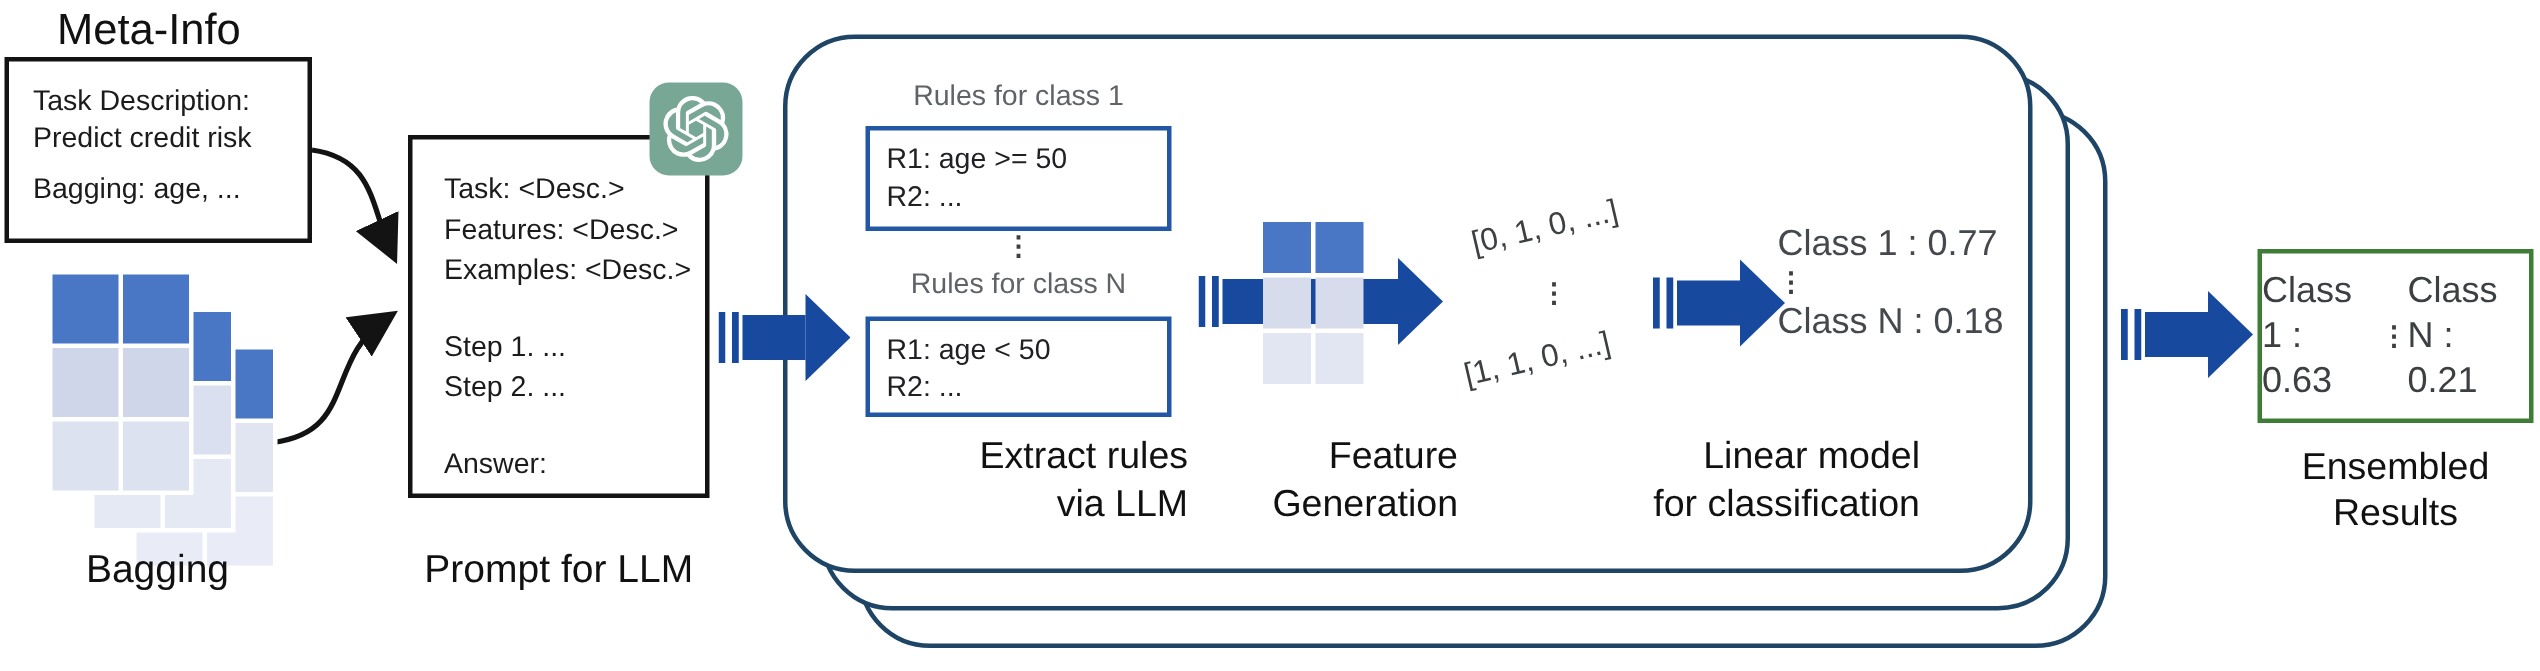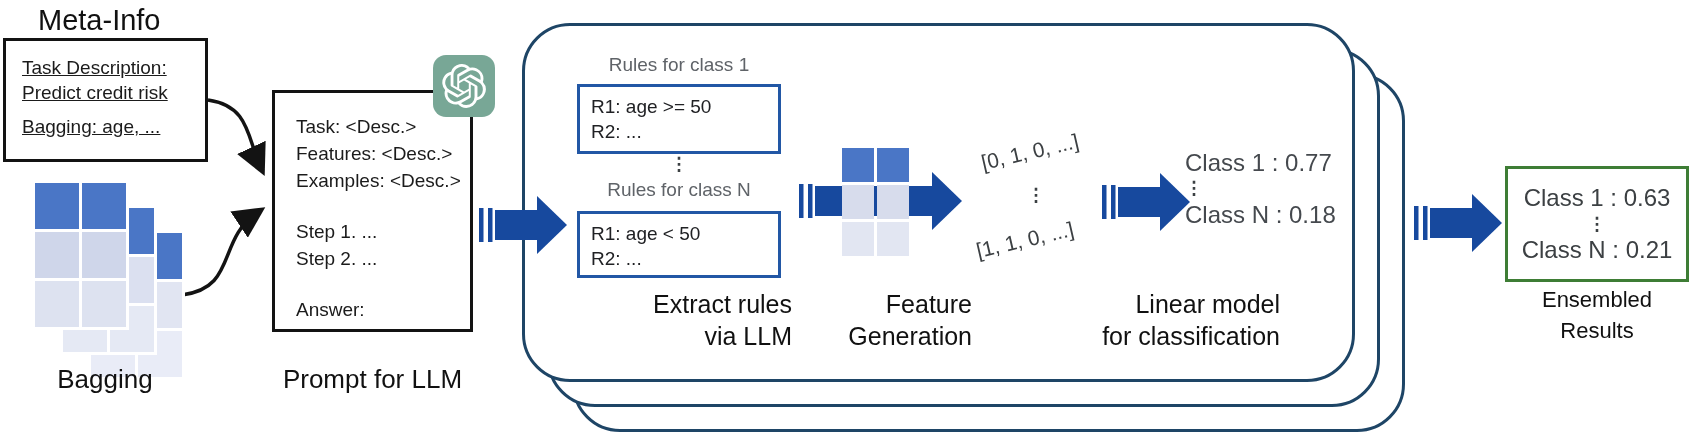--- a/index.html
+++ b/index.html
@@ -7,21 +7,21 @@
     position:relative;width:1693px;height:447px;background:#fff;overflow:hidden;
     font-family:"Liberation Sans", sans-serif;color:#111;
   }
 
   
   svg.curves{position:absolute;left:0;top:0;z-index:2;}
 
   
   .meta-box{position:absolute;left:3px;top:38px;width:205px;height:124px;
     border:3px solid #131313;background:#fff;z-index:3;box-sizing:border-box;
-    padding:14px 0 0 16px;font-size:19px;line-height:25px;color:#1b1b1b;text-decoration:underline;}
+    padding:14px 0 0 16px;font-size:19px;line-height:25px;color:#1b1b1b;}
   .meta-gap{height:9px;}
   .meta-title{position:absolute;left:26px;top:4px;z-index:5;background:#fff;
     padding:0 12px;font-size:29px;color:#111;}
 
   
   .bag-layer{position:absolute;display:grid;grid-template-columns:44px 44px;
     grid-auto-rows:46px;gap:3px;background:#fff;box-shadow:0 0 0 3px #fff;}
   .bag-l1{left:35px;top:183px;z-index:8;}
   .bag-l2{left:63px;top:208px;z-index:7;}
   .bag-l3{left:91px;top:233px;z-index:6;}
@@ -77,25 +77,25 @@
 
   
   .score-block{position:absolute;left:1185px;top:148px;width:160px;text-align:left;
     font-size:24px;color:#45494e;z-index:4;}
   .score-line{line-height:29px;}
   .score-dots{line-height:23px;font-size:18px;font-weight:bold;color:#3c4043;}
 
   
   .result-box{position:absolute;left:1505px;top:166px;width:184px;height:116px;
     border:3px solid #3e7d35;background:#fff;box-sizing:border-box;z-index:4;
-    display:flex;flex-direction:column;justify-content:center;align-items:center;
+    display:flex;justify-content:center;align-items:center;
     font-size:24px;color:#3c4043;}
   .result-box .score-line{line-height:30px;}
   .result-box .score-dots{line-height:22px;}
-  .ensembled-label{left:1500px;top:284px;width:194px;font-size:22px;line-height:31px;}
+  .ensembled-label{left:1500px;top:296px;width:194px;font-size:25px;line-height:31px;}
 </style>
 </head>
 <body>
 
 <div class="canvas">
 
   <svg class="curves" width="1693" height="447" viewBox="0 0 1693 447">
     <defs>
       <marker id="ah" markerWidth="9" markerHeight="9" refX="6.5" refY="4.5" orient="auto">
         <path d="M0,0 L9,4.5 L0,9 z" fill="#131313"></path>

